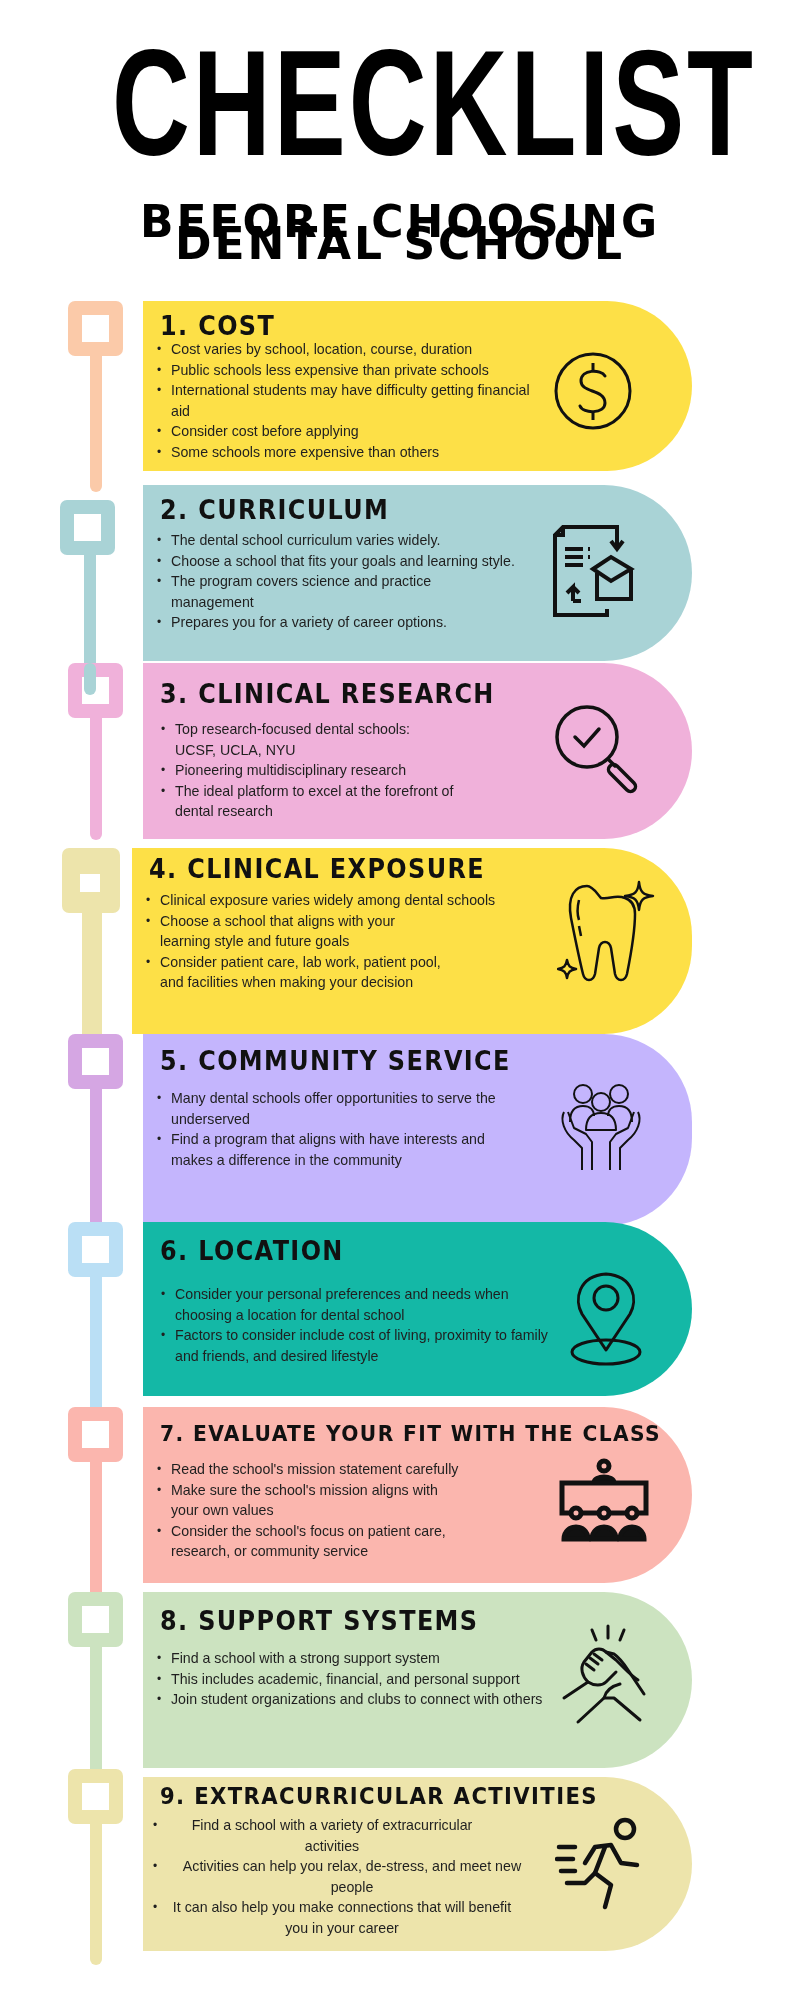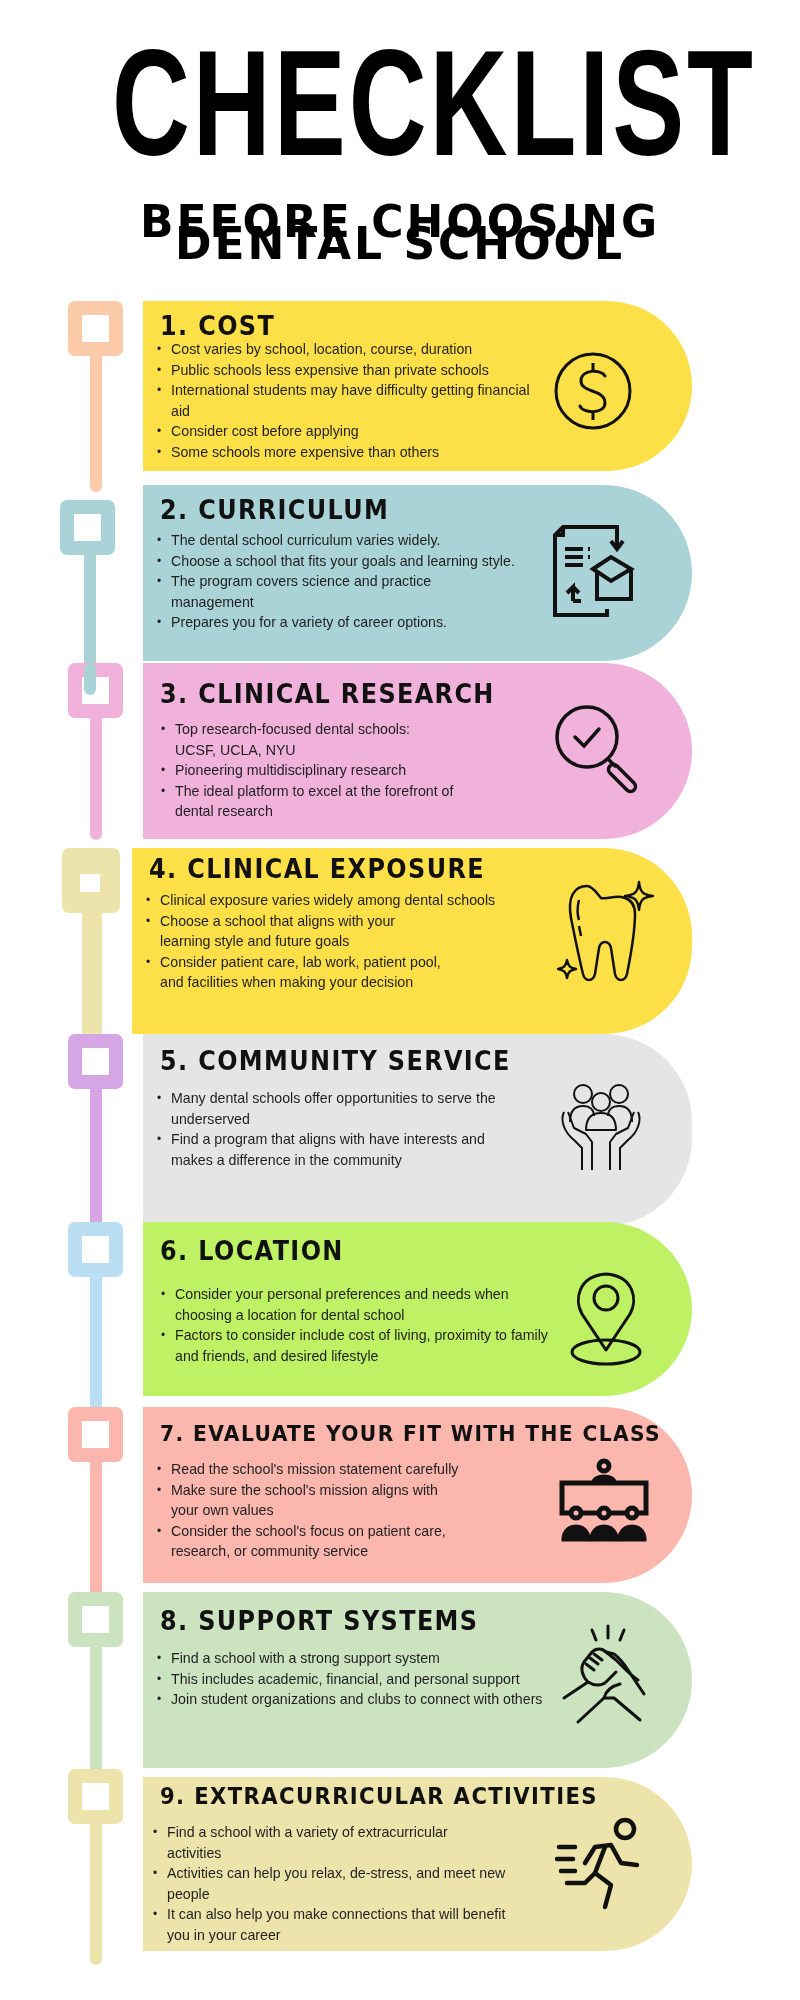--- a/index.html
+++ b/index.html
@@ -184,21 +184,21 @@
     <svg width="100" height="110" viewBox="0 0 100 110" fill="none" stroke="#111" stroke-width="2.5" stroke-linejoin="round">
       <path d="M30 8 C18 8 10 18 14 40 C18 60 22 80 26 96 C28 104 36 104 38 96 L42 70 C44 62 52 62 54 70 L58 96 C60 104 68 104 70 96 C74 76 78 56 78 36 C78 26 74 22 68 20 C58 16 52 22 44 20 C40 16 36 8 30 8 Z"></path>
       <path d="M22 22 C20 30 20 36 22 42"></path>
       <path d="M22 48 L24 58"></path>
       <path d="M82 4 C83 14 86 17 96 18 C86 19 83 22 82 32 C81 22 78 19 68 18 C78 17 81 14 82 4 Z"></path>
       <path d="M10 82 C11 88 13 90 19 91 C13 92 11 94 10 100 C9 94 7 92 1 91 C7 90 9 88 10 82 Z"></path>
     </svg>
   </div>
 </section>
 
-<section class="card" style="top:1034px;height:192px;background:#e5e5e5;">
+<section class="card" style="top:1034px;height:192px;background:#c4b5fd;">
   <h2 class="card-title" style="top:12px;">5. COMMUNITY SERVICE</h2>
   <ul class="bullets" style="top:54px;width:385px;">
     <li>Many dental schools offer opportunities to serve the underserved</li>
     <li style="width:330px;">Find a program that aligns with have interests and makes a difference in the community</li>
   </ul>
   <div class="icon" style="left:415px;top:48px;">
     <svg width="86" height="90" viewBox="0 0 86 90" fill="none" stroke="#111" stroke-width="2" stroke-linejoin="round">
       <circle cx="25" cy="12" r="9"></circle>
       <circle cx="61" cy="12" r="9"></circle>
       <path d="M12 40 C12 28 18 24 25 24 C32 24 36 28 36 34"></path>
@@ -206,21 +206,21 @@
       <circle cx="43" cy="20" r="9"></circle>
       <path d="M28 48 C28 36 34 31 43 31 C52 31 58 36 58 48 Z"></path>
       <path d="M6 30 C2 38 6 50 16 58 L24 66 V88"></path>
       <path d="M10 30 L16 46 L28 52 L34 60 V88"></path>
       <path d="M80 30 C84 38 80 50 70 58 L62 66 V88"></path>
       <path d="M76 30 L70 46 L58 52 L52 60 V88"></path>
     </svg>
   </div>
 </section>
 
-<section class="card" style="top:1222px;height:174px;background:#bef264;">
+<section class="card" style="top:1222px;height:174px;background:#14b8a6;">
   <h2 class="card-title" style="top:14px;">6. LOCATION</h2>
   <ul class="bullets" style="top:62px;width:400px;left:18px;">
     <li style="width:370px;">Consider your personal preferences and needs when choosing a location for dental school</li>
     <li>Factors to consider include cost of living, proximity to family and friends, and desired lifestyle</li>
   </ul>
   <div class="icon" style="left:423px;top:46px;">
     <svg width="80" height="100" viewBox="0 0 80 100" fill="none" stroke="#111" stroke-width="3">
       <path d="M40 82 L16 46 C8 32 12 8 40 6 C68 8 72 32 64 46 Z" stroke-linejoin="round"></path>
       <circle cx="40" cy="30" r="12"></circle>
       <ellipse cx="40" cy="84" rx="34" ry="12"></ellipse>
@@ -267,21 +267,21 @@
       <path d="M28 40 L36 46 M32 34 L40 40 M36 30 L44 36"></path>
       <path d="M48 28 L56 30 C62 34 66 40 70 46 L86 70"></path>
       <path d="M20 98 L46 74 L56 74 L82 96"></path>
       <path d="M46 74 C48 66 54 62 62 60"></path>
     </svg>
   </div>
 </section>
 
 <section class="card" style="top:1777px;height:174px;background:#ede4ab;">
   <h2 class="card-title small" style="top:6px;font-size:23px;">9. EXTRACURRICULAR ACTIVITIES</h2>
-  <ul class="bullets" style="top:45px;width:380px;left:10px;">
+  <ul class="bullets" style="top:38px;width:380px;left:10px;text-align:center;">
     <li style="width:330px;">Find a school with a variety of extracurricular activities</li>
     <li style="width:370px;">Activities can help you relax, de-stress, and meet new people</li>
     <li style="width:350px;">It can also help you make connections that will benefit you in your career</li>
   </ul>
   <div class="icon" style="left:412px;top:40px;">
     <svg width="96" height="96" viewBox="0 0 96 96" fill="none" stroke="#111" stroke-width="4.5" stroke-linecap="round" stroke-linejoin="round">
       <circle cx="70" cy="12" r="9"></circle>
       <line x1="4" y1="30" x2="20" y2="30"></line>
       <line x1="2" y1="42" x2="18" y2="42"></line>
       <line x1="6" y1="54" x2="20" y2="54"></line>

